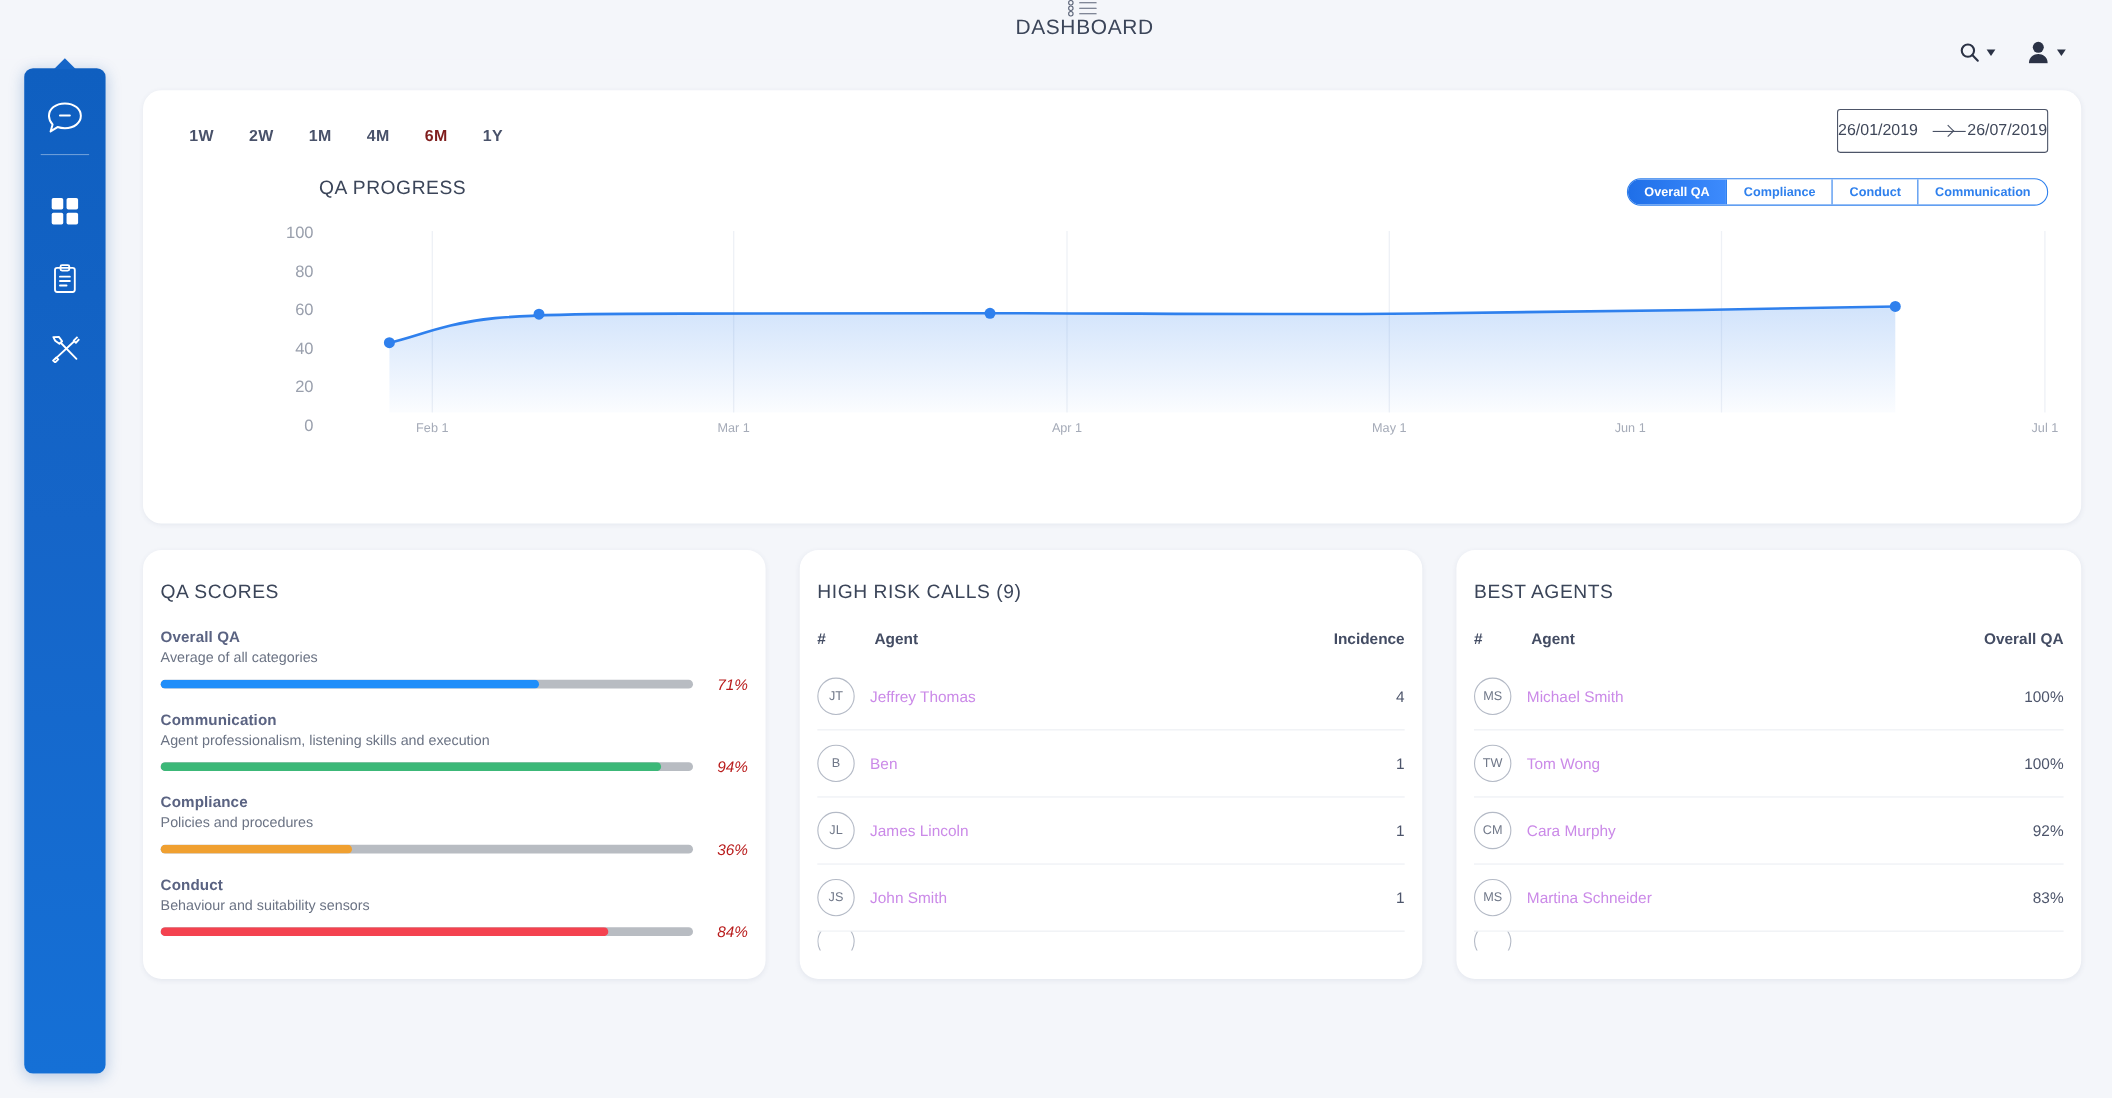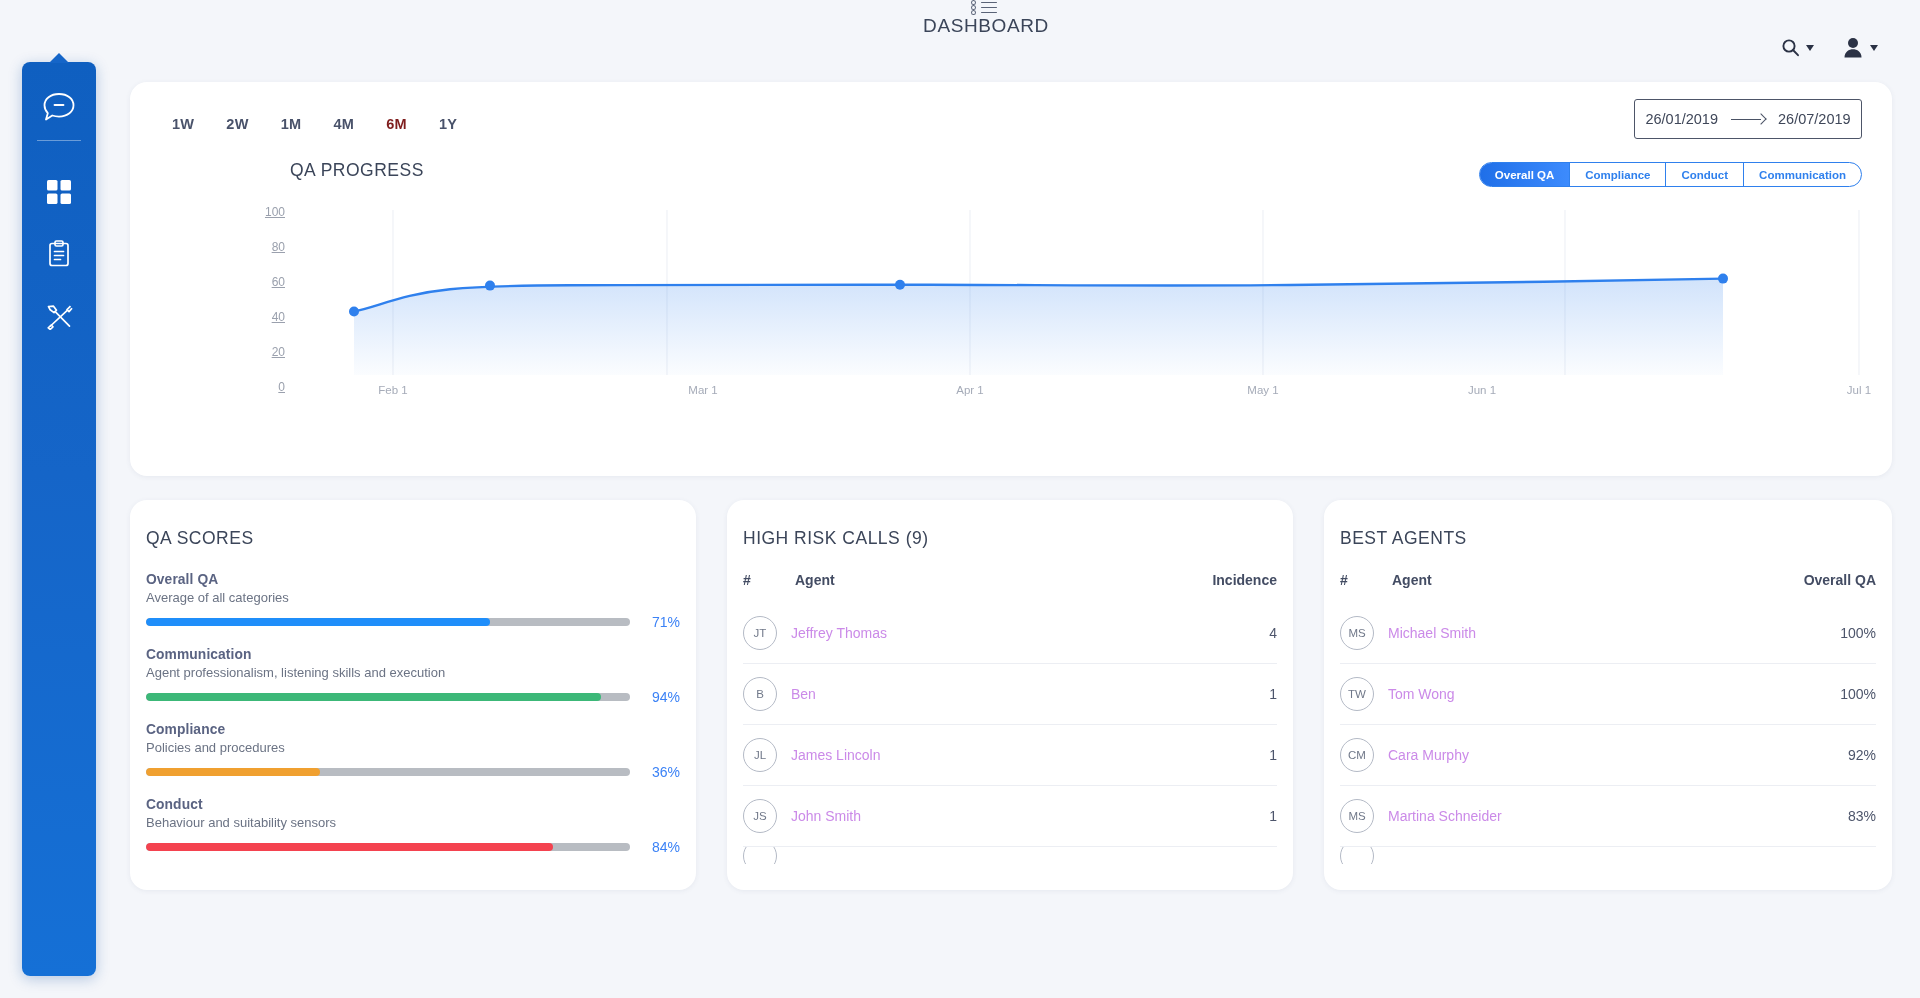--- a/index.html
+++ b/index.html
@@ -91,21 +91,21 @@
   .range-tab {
     font-size: 14.5px; font-weight: 700;
     color: #49526a; letter-spacing: 0.3px;
     padding: 4px 16px; cursor: pointer;
   }
   .range-tab.muted { color: #7f1d1d; }
 
   
   .date-range {
     position: absolute; top: 17px; right: 30px;
-    width: 228px; height: 40px;
+    width: 192px; height: 40px;
     border: 1.4px solid #4d5568;
     border-radius: 3px;
     display: flex; align-items: center; justify-content: center;
     gap: 13px; cursor: pointer; background: #fff;
   }
   .date-txt { font-size: 14.5px; color: #3f4759; }
   .arrow-long {
     width: 34px; height: 10px; position: relative;
   }
   .arrow-long::before {
@@ -142,21 +142,21 @@
   .pill:last-child { border-right: none; }
   .pill.active {
     background: linear-gradient(90deg,#1f6fe8 0%,#3d8bfd 100%);
     color: #ffffff;
   }
 
   
   .plot { position: absolute; top: 120px; left: 0; width: 1762px; height: 260px; }
   .ylab {
     position: absolute; right: 0; transform: translateY(-50%);
-    font-size: 12px; color: #9aa0ad; text-align: right; width: 30px; text-decoration: underline;
+    font-size: 15px; color: #9aa0ad; text-align: right; width: 30px;
   }
   .xlab {
     position: absolute; transform: translateX(-50%);
     font-size: 11.5px; color: #a5abb8; top: 182px;
   }
 
   
   .bottom-card { position: absolute; top: 500px; height: 390px; }
   .card-scores { left: 130px;  width: 566px; }
   .card-risk   { left: 727px;  width: 566px; }
@@ -174,21 +174,21 @@
     letter-spacing: 0.1px; margin-bottom: 3px;
   }
   .score-desc { font-size: 13px; color: #6b7384; margin-bottom: 9px; }
   .score-barline { display: flex; align-items: center; gap: 14px; }
   .bar-track {
     flex: 1; height: 8px; border-radius: 4px; background: #b8bcc2;
     position: relative; overflow: hidden;
   }
   .bar-fill { position: absolute; left: 0; top: 0; height: 8px; border-radius: 4px; }
   .score-pct {
-    font-size: 14px; color: #3b82f6; width: 36px; text-align: right;
+    font-size: 14px; color: #b91c1c; width: 36px; text-align: right; font-style: italic;
   }
 
   
   .tbl { position: absolute; top: 72px; left: 16px; right: 16px; }
   .tbl-head {
     display: flex; align-items: center;
     padding: 0 0 14px 0;
     font-size: 14px; font-weight: 700; color: #434c63;
   }
   .col-hash { width: 38px; }
@@ -315,21 +315,21 @@
   <div class="plot">
 
     <div class="ylab" style="top:10px;  left:125px;">100</div>
     <div class="ylab" style="top:45px;  left:125px;">80</div>
     <div class="ylab" style="top:80px;  left:125px;">60</div>
     <div class="ylab" style="top:115px; left:125px;">40</div>
     <div class="ylab" style="top:150px; left:125px;">20</div>
     <div class="ylab" style="top:185px; left:125px;">0</div>
 
     <div class="xlab" style="left:263px;">Feb 1</div>
-    <div class="xlab" style="left:537px;margin-left:36px;">Mar 1</div>
+    <div class="xlab" style="left:537px;">Mar 1</div>
     <div class="xlab" style="left:840px;">Apr 1</div>
     <div class="xlab" style="left:1133px;">May 1</div>
     <div class="xlab" style="left:1352px;">Jun 1</div>
     <div class="xlab" style="left:1729px;">Jul 1</div>
 
     <svg width="1762" height="200" viewBox="0 0 1762 200" style="position:absolute;top:0;left:0;">
       <defs>
         <linearGradient id="areaGrad" x1="0" y1="0" x2="0" y2="1">
           <stop offset="0%" stop-color="#2f80ed" stop-opacity="0.22"></stop>
           <stop offset="100%" stop-color="#2f80ed" stop-opacity="0.02"></stop>

